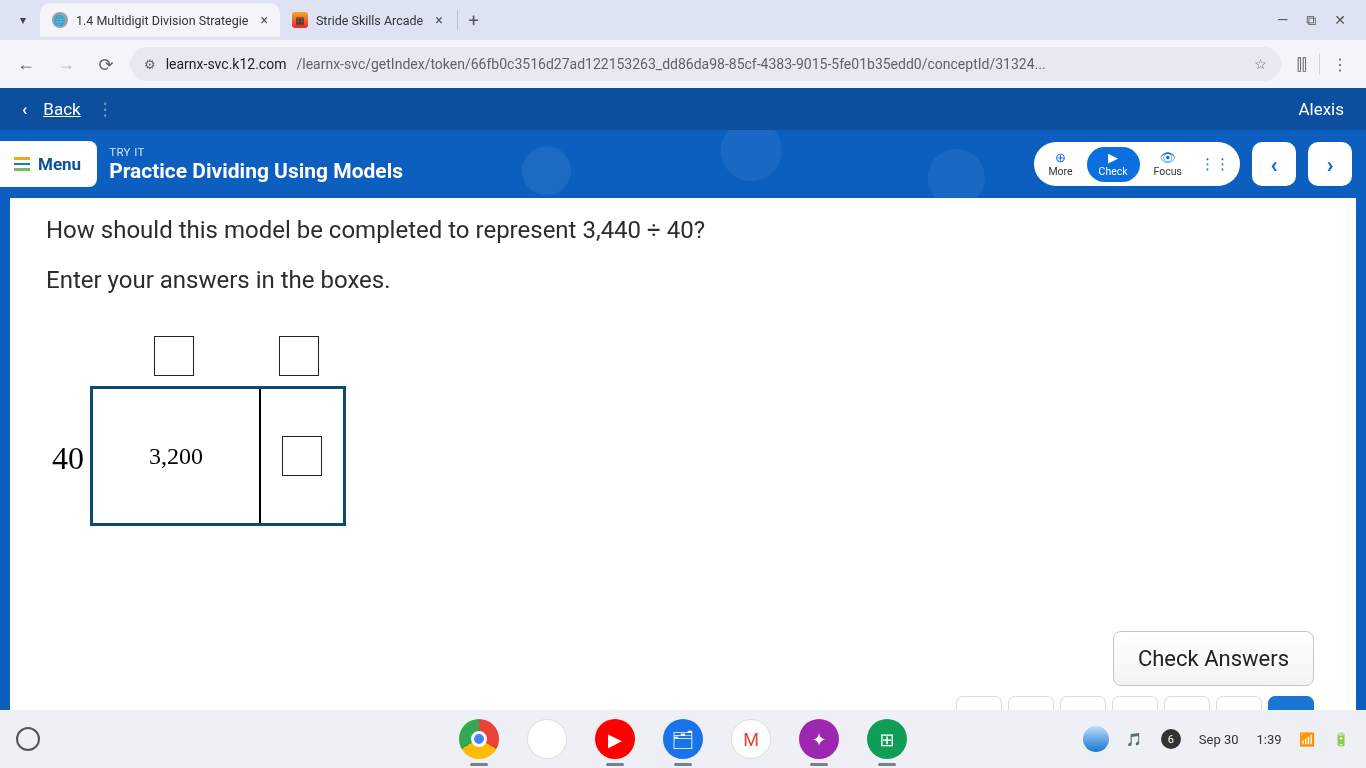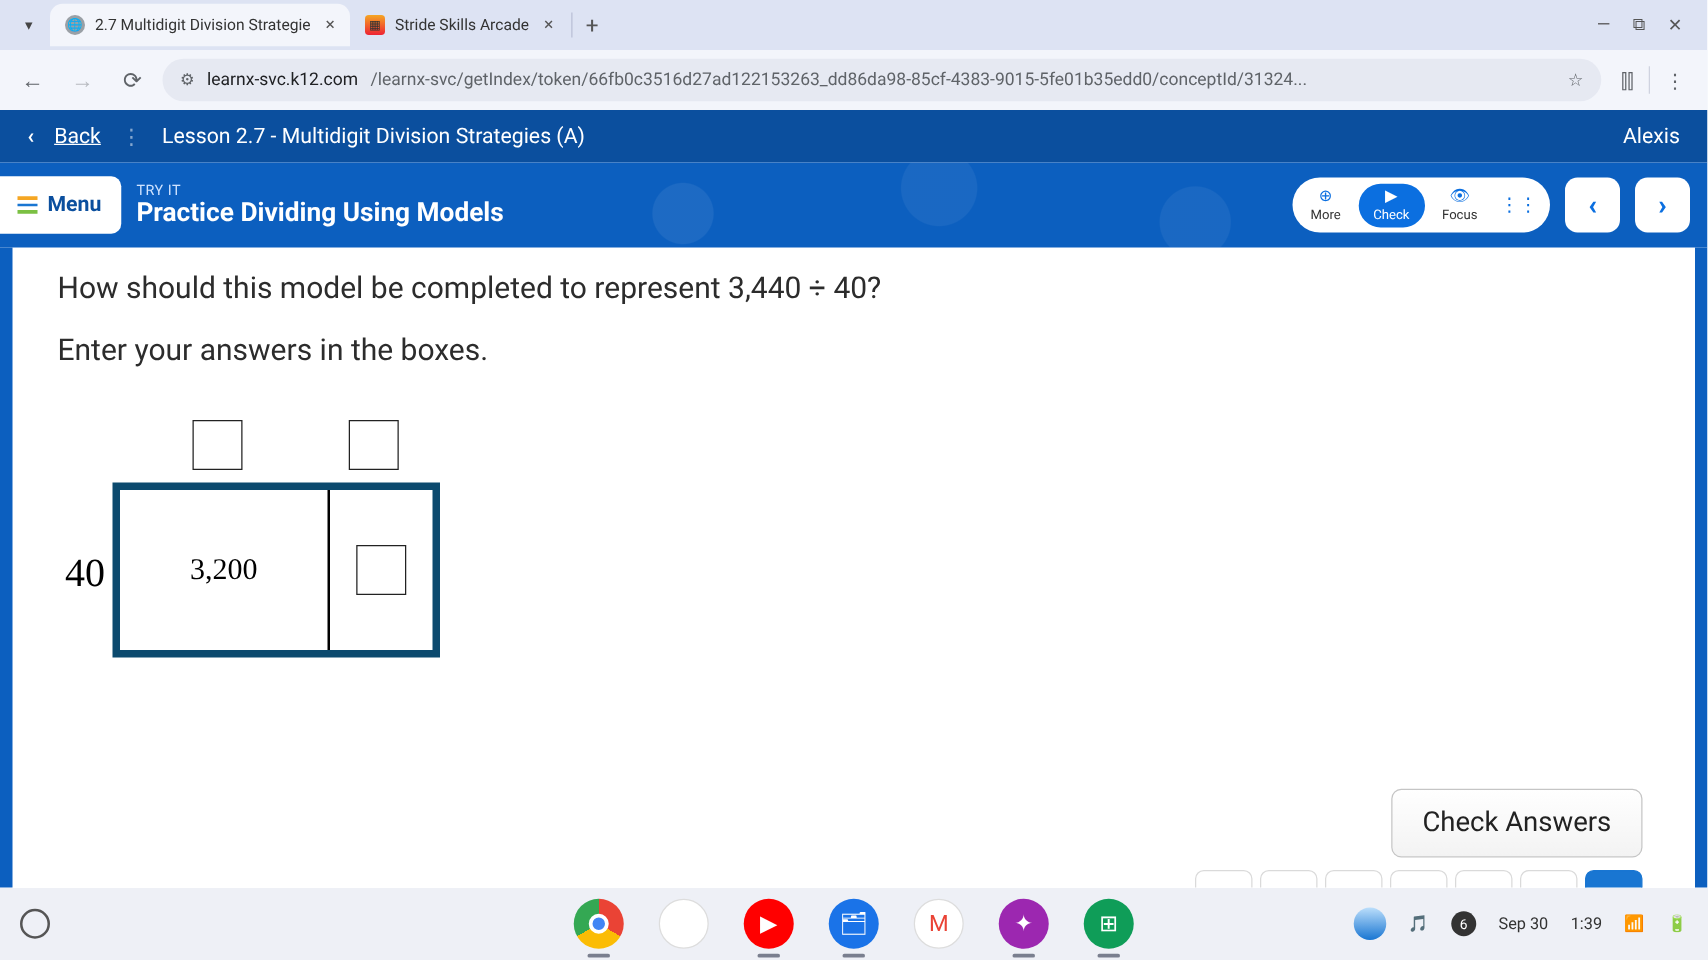--- a/index.html
+++ b/index.html
@@ -63,21 +63,21 @@
     .q-text { font-size:24px; color:#2c2c2c; margin-bottom:22px; }
     .q-sub {  font-size:24px; color:#2c2c2c; margin-bottom:42px; }
 
     .model { display:flex; align-items:flex-start; margin-left:6px; }
     .left-label { font-family:"Times New Roman",serif; font-size:32px; align-self:center; margin-top:54px; margin-right:6px; }
     .grid-wrap { }
     .top-boxes { display:flex; margin-bottom:10px; height:40px; }
     .spacer-a { width:168px; display:flex; justify-content:center; }
     .spacer-b { width:82px; display:flex; justify-content:center; }
     .ans-box { width:40px; height:40px; border:1.5px solid #222; background:#fff; }
-    .area-row { display:flex; border:6px solid #0c4a6e; height:140px; }
+    .area-row { display:flex; border:3px solid #0c4a6e; height:140px; }
     .cell-big { width:168px; border-right:2px solid #000; display:flex; align-items:center; justify-content:center; font-family:"Times New Roman",serif; font-size:24px; }
     .cell-small { width:82px; display:flex; align-items:center; justify-content:center; }
 
     .check-btn { position:absolute; right:42px; bottom:24px; border:1px solid #c5c5c5; background:linear-gradient(#fff,#f3f3f3); border-radius:8px; padding:14px 24px; font-size:22px; color:#222; }
     .pager-strip { position:absolute; right:42px; bottom:-20px; display:flex; gap:6px; }
     .pager-strip .pg { width:46px; height:34px; border:1px solid #dadada; border-radius:7px; background:#fff; }
     .pager-strip .pg.blue { background:#1976d2; border-color:#1976d2; }
 
     
     .shelf { position:fixed; bottom:0; left:0; right:0; height:58px; background:#eef0f6; display:flex; align-items:center; padding:0 16px; gap:10px; }
@@ -90,21 +90,21 @@
     .badge-circ { width:20px; height:20px; border-radius:50%; background:#333; color:#fff; display:inline-flex; align-items:center; justify-content:center; font-size:11px; }
   </style>
 </head>
 <body>
 
 <div class="browser">
   <div class="tabbar">
     <div class="tab-dd">▾</div>
     <div class="tab active">
       <span class="favicon" style="background:#9aa0a6;color:#fff">🌐</span>
-      <span class="tab-title">2.7 Multidigit Division Strategie</span>
+      <span class="tab-title">1.4 Multidigit Division Strategie</span>
       <span class="tab-close">×</span>
     </div>
     <div class="tab inactive">
       <span class="favicon" style="background:linear-gradient(#f5a623,#e23);border-radius:3px">▦</span>
       <span class="tab-title">Stride Skills Arcade</span>
       <span class="tab-close">×</span>
     </div>
     <div class="tab-sep"></div>
     <div class="newtab">+</div>
     <div class="win-controls">
@@ -128,21 +128,20 @@
       <span class="divider-v"></span>
       <span>⋮</span>
     </div>
   </div>
 </div>
 
 <div class="appbar1">
   <span style="font-weight:700">‹</span>
   <span class="back-link">Back</span>
   <span class="dotsep">⋮</span>
-  <span>Lesson 2.7 - Multidigit Division Strategies (A)</span>
   <span class="user-name">Alexis</span>
 </div>
 
 <div class="appbar2">
   <div class="menu-btn">
     <span class="menu-ic">
         <i></i>
         <i></i>
         <i></i>
       </span>

